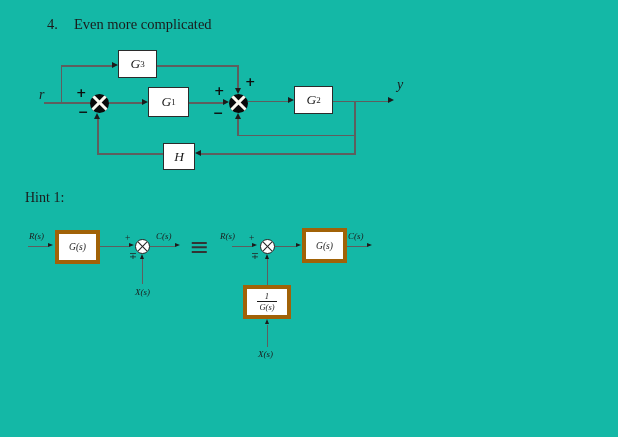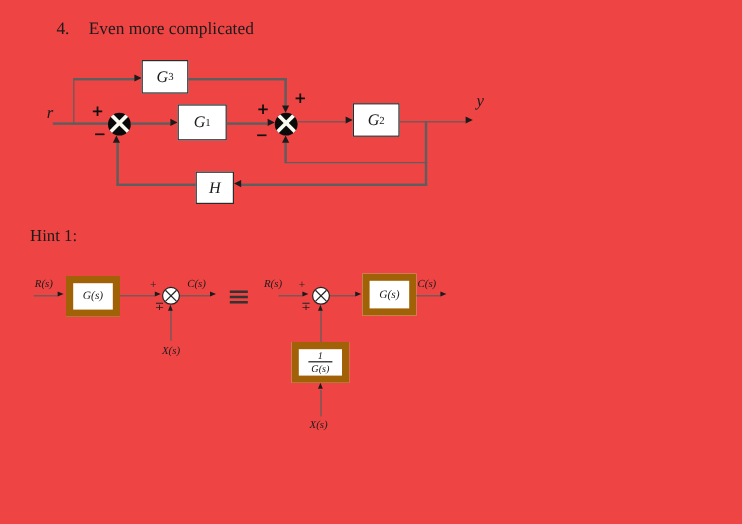--- a/index.html
+++ b/index.html
@@ -1,27 +1,27 @@
 <!DOCTYPE html>
 <html><head>
 <meta charset="utf-8">
 <style>
   html,body { margin:0; padding:0; background:#fff; }
-  .page { position:relative; width:618px; height:437px; background:#ef4444;
+  .page { position:relative; width:618px; height:437px; background:#14b8a6;
           font-family:"Liberation Serif", serif; color:#1b1b1b; overflow:hidden; }
 
   
   .ln { position:absolute; background:#5e5e5e; }
 
   
   .blk { position:absolute; background:#fff; border:1.4px solid #2b2b2b;
          display:flex; align-items:center; justify-content:center;
          box-sizing:border-box; font-style:italic; font-size:13.5px; }
   .blk sub { font-size:9px; font-style:normal; }
-  .blk-thick { border:6px solid #a16207; font-size:9.5px; }
+  .blk-thick { border:4px solid #a16207; font-size:9.5px; }
 
   
   .sumb { position:absolute; width:19px; height:19px; border-radius:50%;
           background:#0a0a0a; overflow:hidden; }
   .sumb::before,.sumb::after { content:""; position:absolute; left:-1px; right:-1px;
           top:50%; height:3.2px; margin-top:-1.6px; background:#fbfaf0; }
   .sumb::before { transform:rotate(45deg); }
   .sumb::after  { transform:rotate(-45deg); }
 
   

